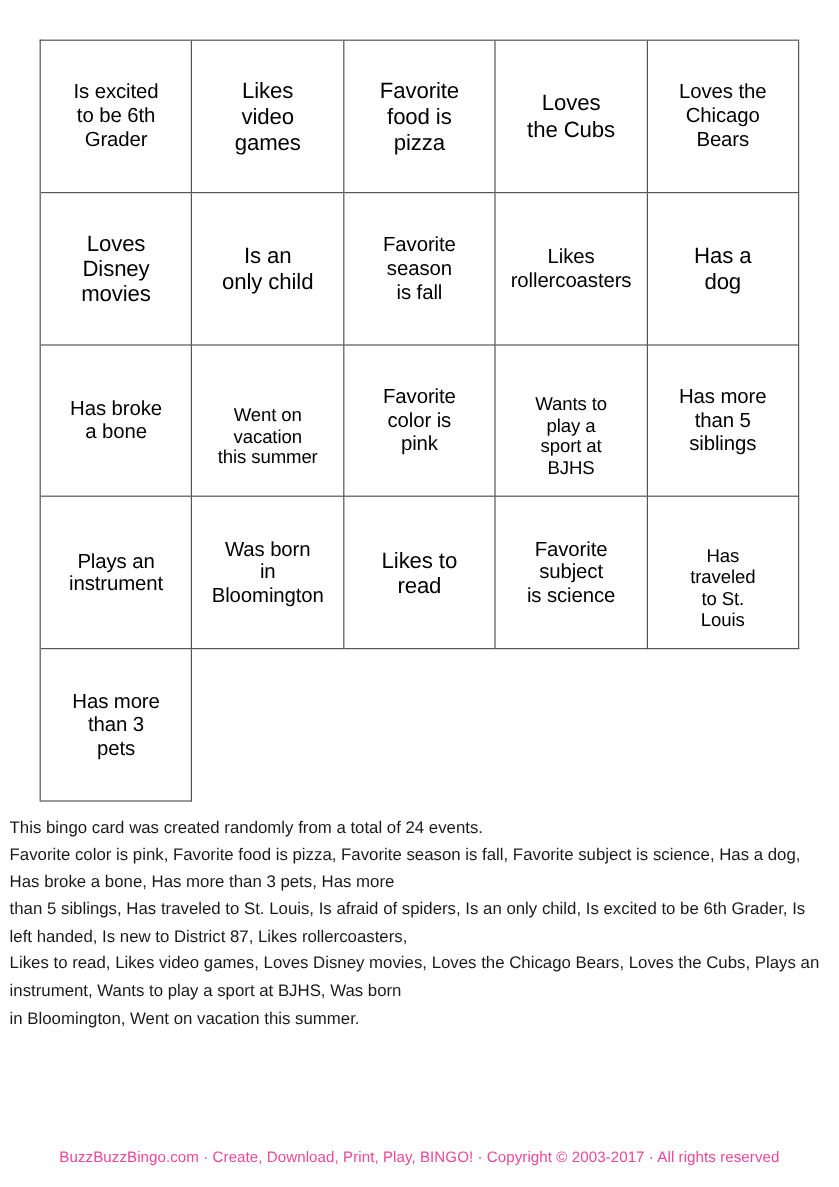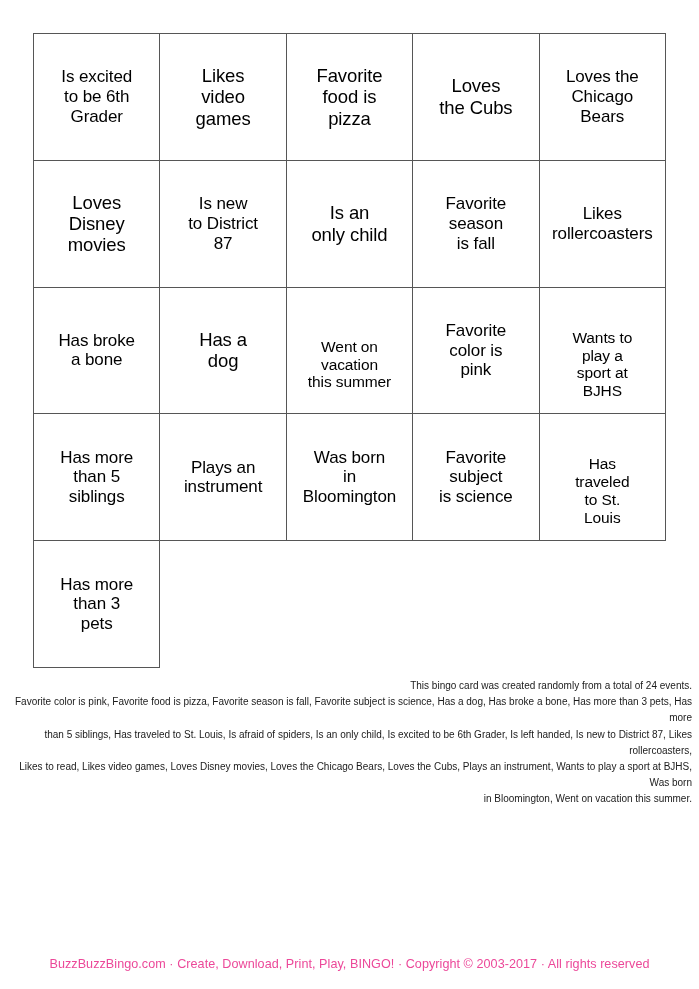--- a/index.html
+++ b/index.html
@@ -61,24 +61,24 @@
   .fs-lg  { font-size: 18.5px; }
   .fs-md  { font-size: 17px; }
   .fs-sm  { font-size: 15.5px; margin-top: 28px; }
 
   
   .footnote {
     position: absolute;
     left: 8px;
     top: 678px;
     width: 684px;
-    font-size: 10px;
+    font-size: 14px;
     line-height: 1.62;
     color: #1a1a1a;
-    text-align: right;
+    text-align: left;
   }
   .footnote p {
     margin: 0;
   }
 
   
   .site-footer {
     position: absolute;
     left: 0;
     top: 957px;
@@ -120,45 +120,40 @@
 Chicago
 Bears</span>
     </div>
 
     <div class="bingo-cell">
       <span class="cell-text fs-lg">Loves
 Disney
 movies</span>
     </div>
     <div class="bingo-cell">
-      <span class="cell-text fs-md">Is new
-to District
-87</span>
-    </div>
-    <div class="bingo-cell">
       <span class="cell-text fs-lg">Is an
 only child</span>
     </div>
     <div class="bingo-cell">
       <span class="cell-text fs-md">Favorite
 season
 is fall</span>
     </div>
     <div class="bingo-cell">
       <span class="cell-text fs-md">Likes
 rollercoasters</span>
     </div>
 
     <div class="bingo-cell">
+      <span class="cell-text fs-lg">Has a
+dog</span>
+    </div>
+    <div class="bingo-cell">
       <span class="cell-text fs-md">Has broke
 a bone</span>
-    </div>
-    <div class="bingo-cell">
-      <span class="cell-text fs-lg">Has a
-dog</span>
     </div>
     <div class="bingo-cell">
       <span class="cell-text fs-sm">Went on
 vacation
 this summer</span>
     </div>
     <div class="bingo-cell">
       <span class="cell-text fs-md">Favorite
 color is
 pink</span>
@@ -178,20 +173,24 @@
     <div class="bingo-cell">
       <span class="cell-text fs-md">Plays an
 instrument</span>
     </div>
     <div class="bingo-cell">
       <span class="cell-text fs-md">Was born
 in
 Bloomington</span>
     </div>
 
+    <div class="bingo-cell">
+      <span class="cell-text fs-lg">Likes to
+read</span>
+    </div>
     <div class="bingo-cell">
       <span class="cell-text fs-md">Favorite
 subject
 is science</span>
     </div>
     <div class="bingo-cell">
       <span class="cell-text fs-sm">Has
 traveled
 to St.
 Louis</span>

